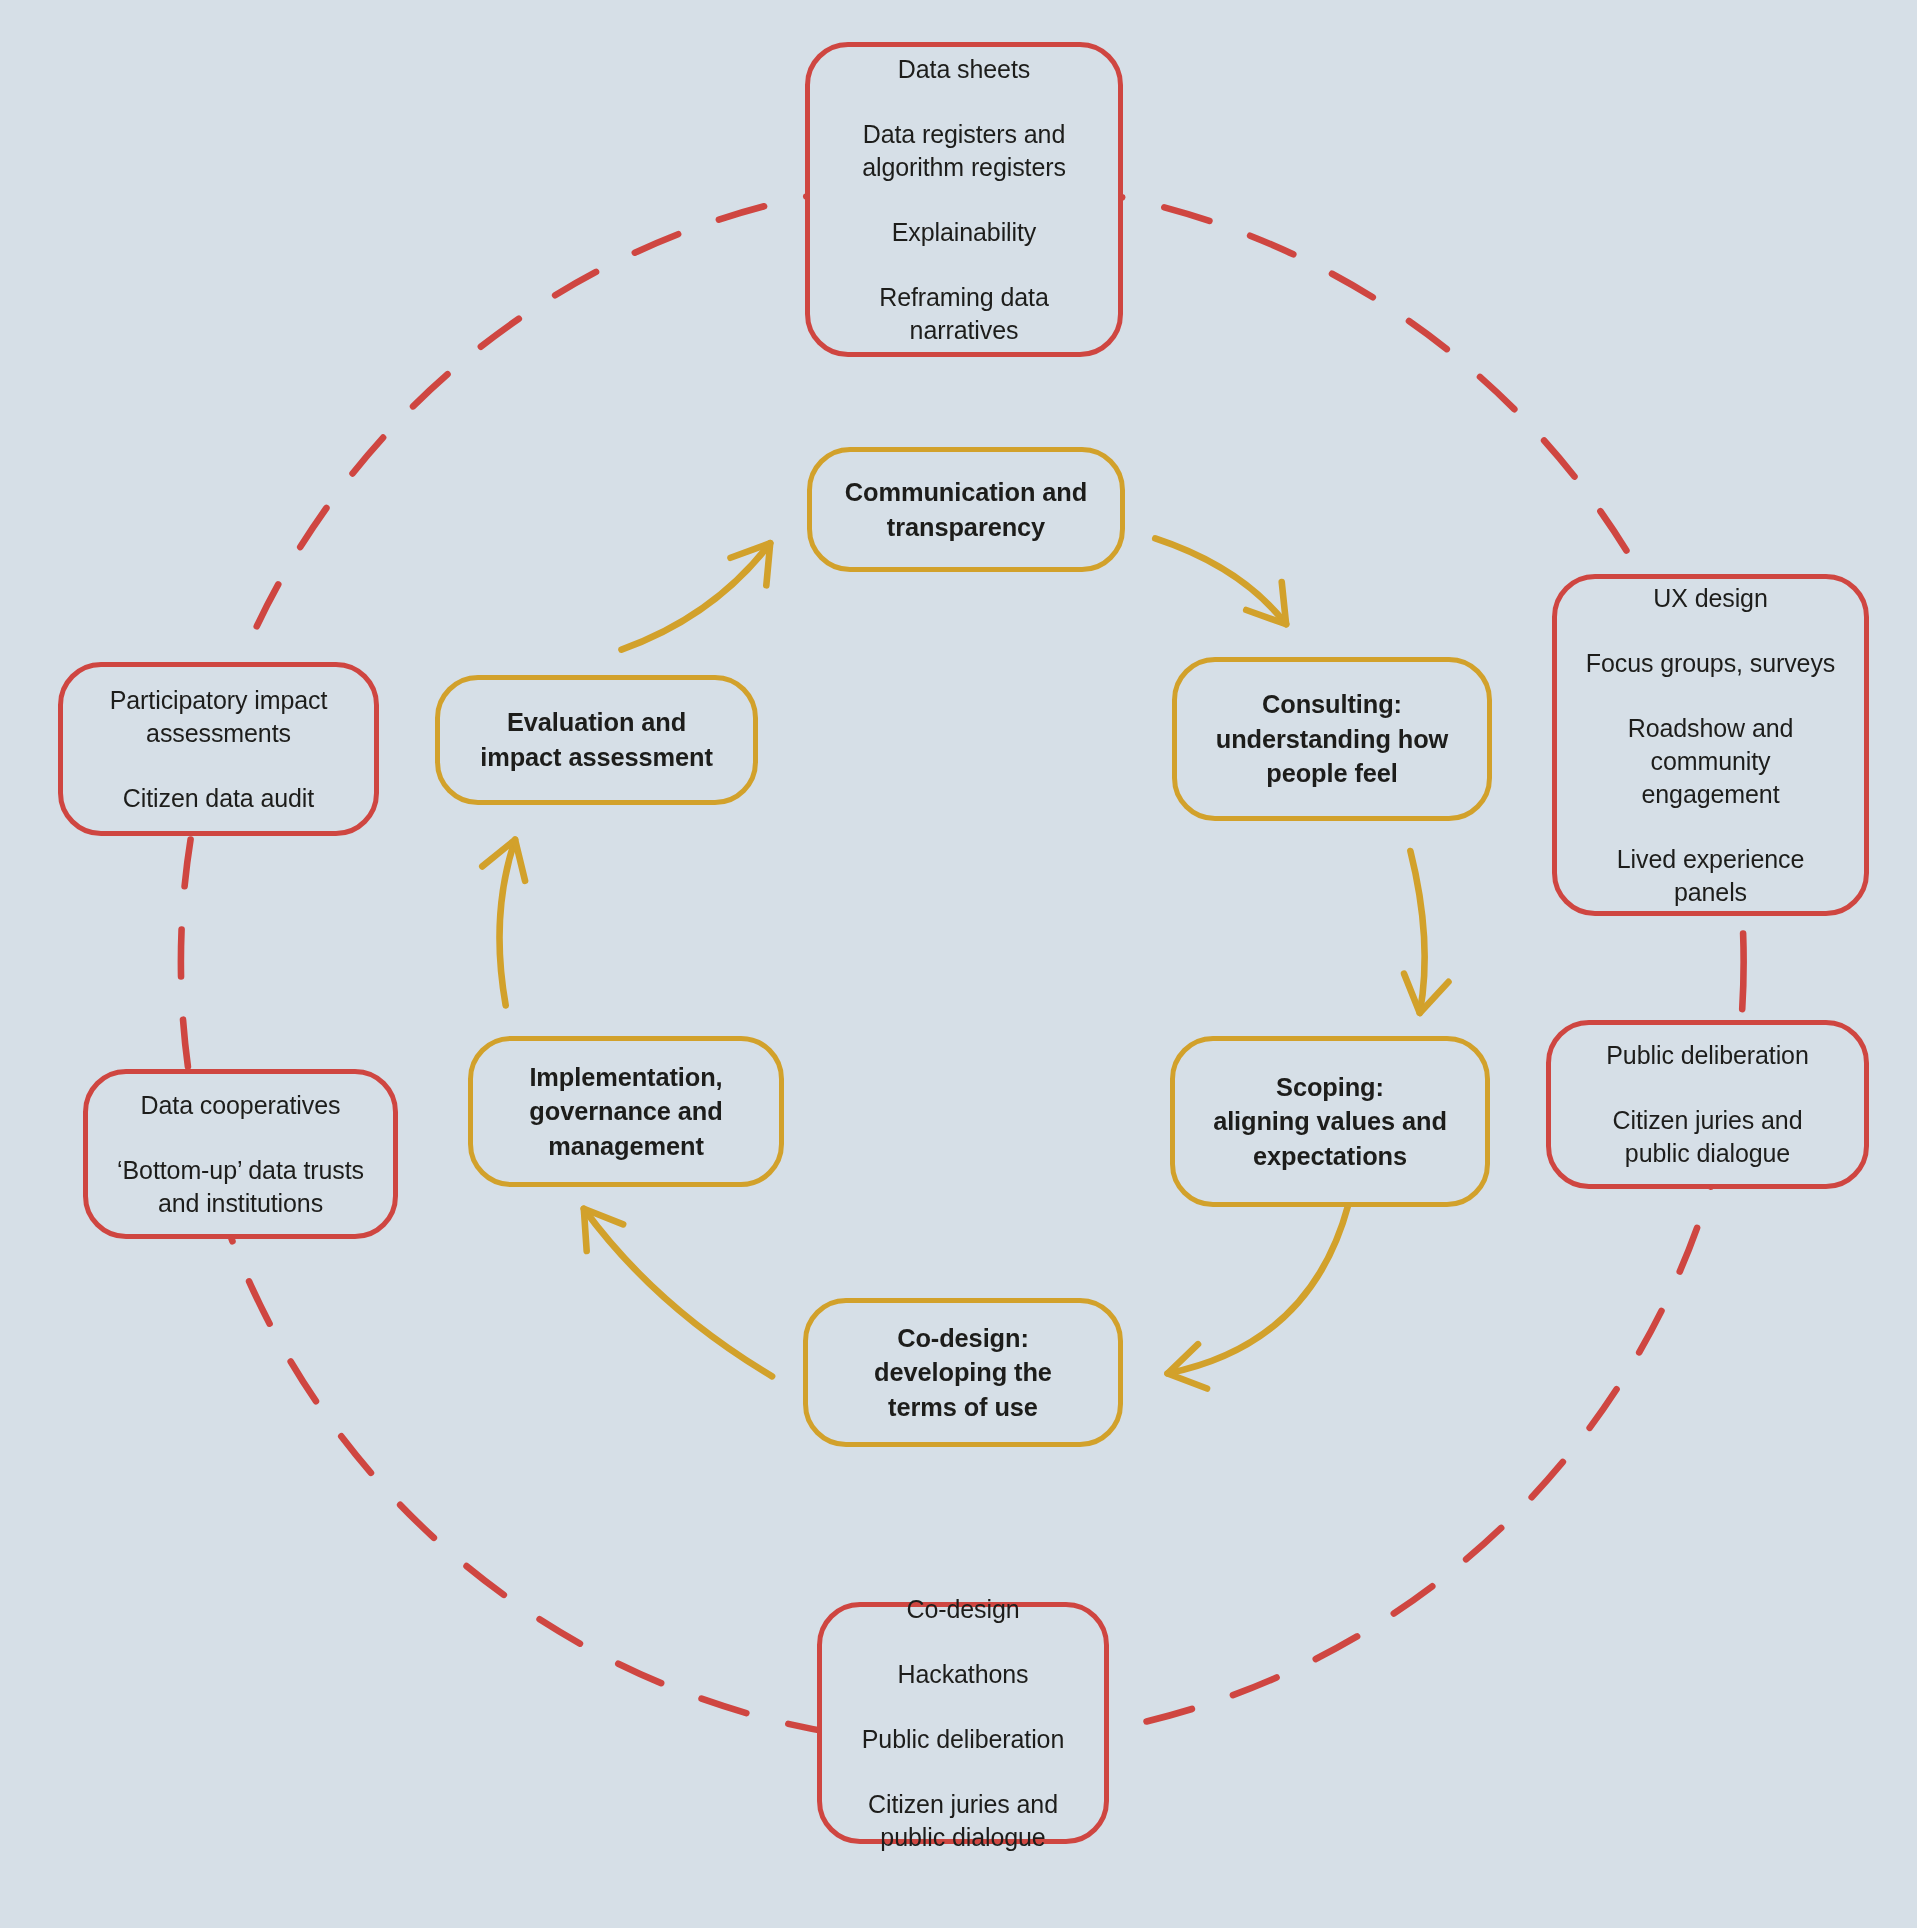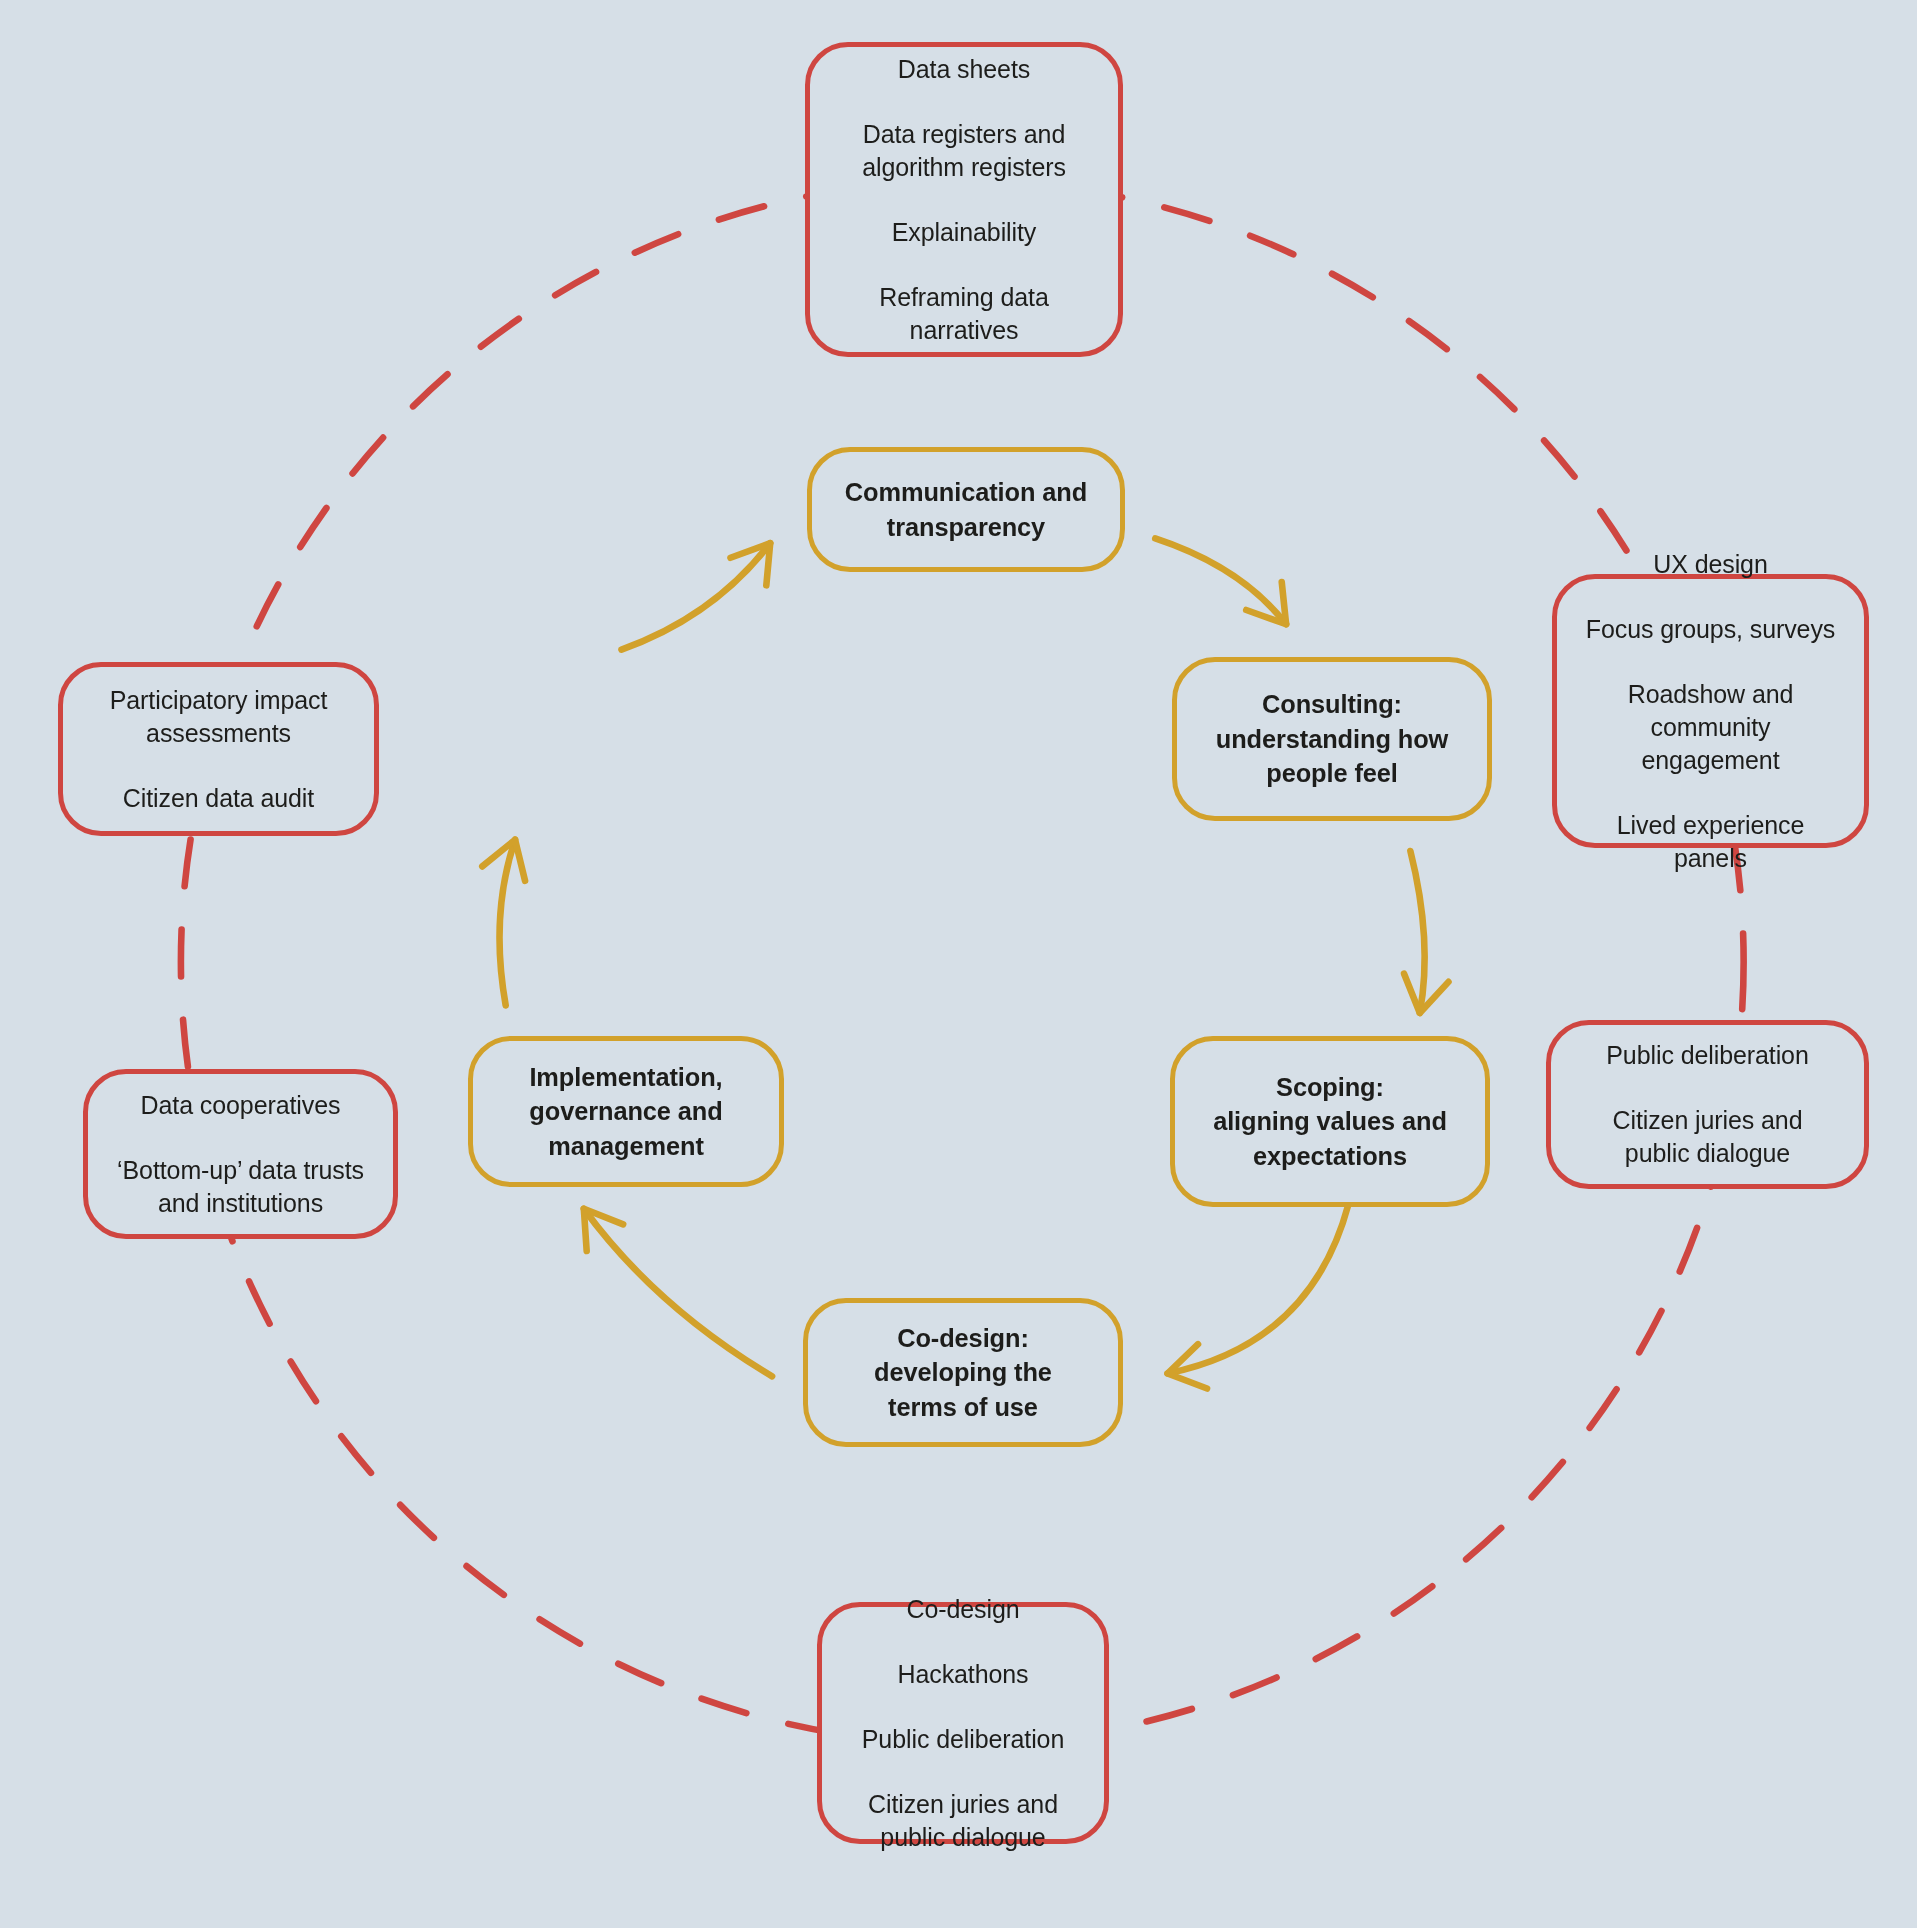--- a/index.html
+++ b/index.html
@@ -55,21 +55,21 @@
   .label {
     white-space: pre-line;
     font-size: 25.4px;
     font-weight: bold;
     line-height: 1.36;
     letter-spacing: -0.1px;
   }
 
   
   .pos-top            { left: 805px;  top: 42px;   width: 318px; height: 315px; }
-  .pos-ux             { left: 1552px; top: 574px;  width: 317px; height: 274px; }
+  .pos-ux             { left: 1552px; top: 574px;  width: 317px; height: 342px; }
   .pos-pubdelib       { left: 1546px; top: 1020px; width: 323px; height: 169px; }
   .pos-bottom         { left: 817px;  top: 1566px; width: 292px; height: 242px; margin-top: 36px; }
   .pos-datacoop       { left: 83px;   top: 1025px; width: 315px; height: 170px; margin-top: 44px; }
   .pos-participatory  { left: 58px;   top: 662px;  width: 321px; height: 174px; }
 
   .pos-communication  { left: 807px;  top: 447px;  width: 318px; height: 125px; }
   .pos-consulting     { left: 1172px; top: 657px;  width: 320px; height: 164px; }
   .pos-scoping        { left: 1142px; top: 1036px; width: 320px; height: 171px; margin-left: 28px; }
   .pos-codesign       { left: 803px;  top: 1298px; width: 320px; height: 149px; }
   .pos-implementation { left: 468px;  top: 1036px; width: 316px; height: 151px; }
@@ -164,15 +164,19 @@
 developing the
 terms of use</div>
   </div>
 
   <div class="box inner pos-implementation">
     <div class="label">Implementation,
 governance and
 management</div>
   </div>
 
+  <div class="box inner pos-evaluation">
+    <div class="label">Evaluation and
+impact assessment</div>
+  </div>
 
 </div>
 
 
 </body></html>

